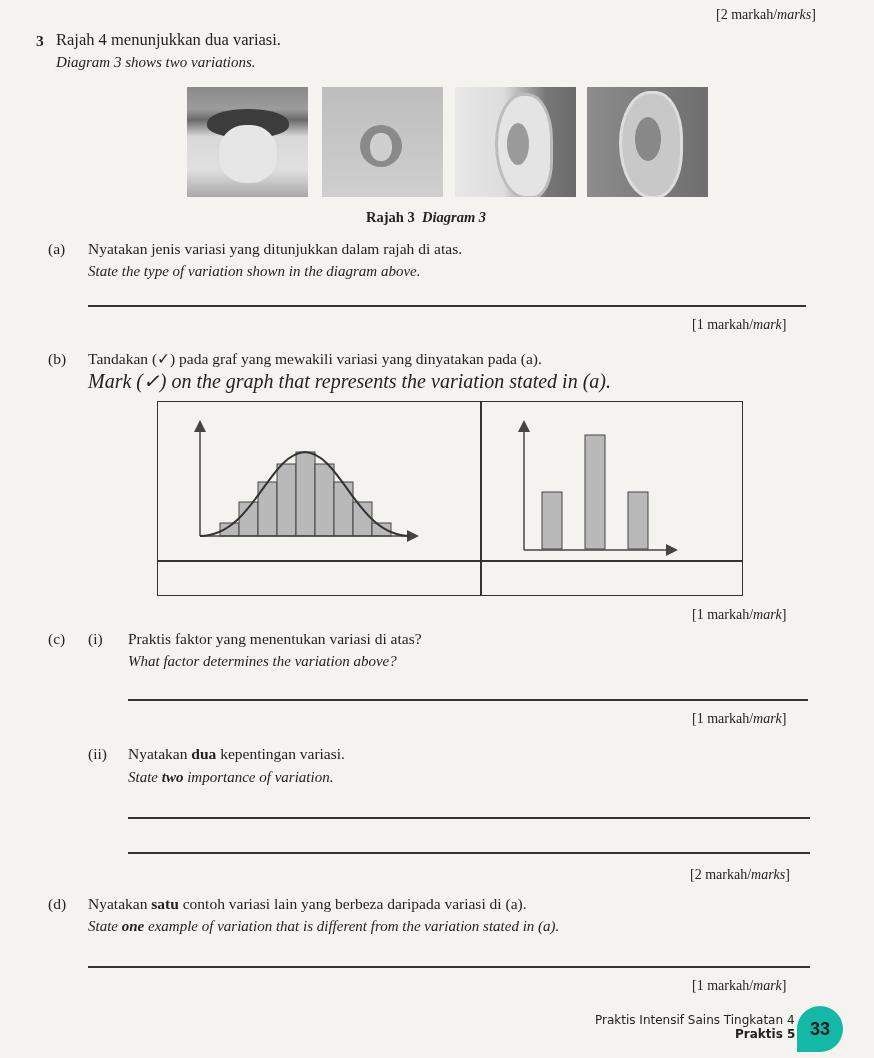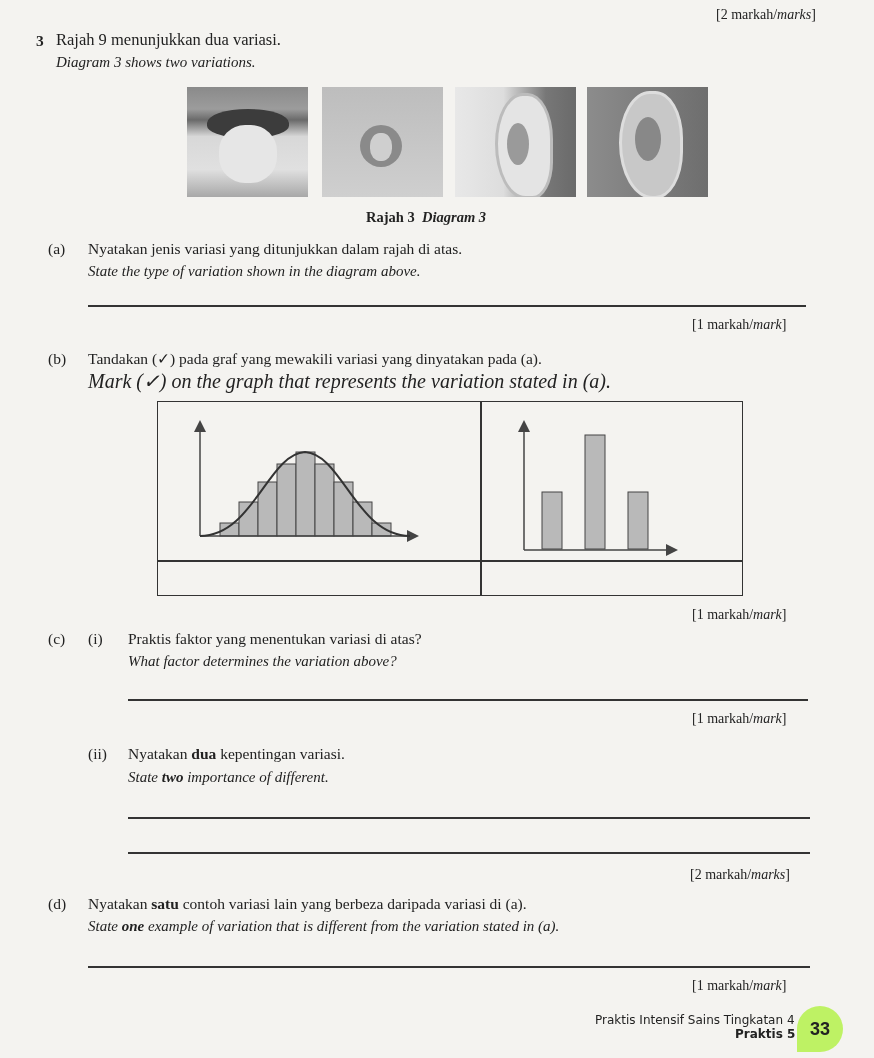--- a/index.html
+++ b/index.html
@@ -13,21 +13,21 @@
   .photo{position:absolute;top:87px;height:110px;background:#999;overflow:hidden;}
   .graph-box{position:absolute;left:157px;top:401px;width:586px;height:195px;border:1.5px solid #333;box-sizing:border-box;}
   .footer{font-family:"DejaVu Sans",sans-serif;font-size:12px;}
 </style>
 </head>
 <body>
 
 <div class="abs txt marks" style="left:716px;top:6px;"><span>[2 markah/</span><span class="it">marks</span><span>]</span></div>
 
 <div class="abs txt b" style="left:36px;top:32px;">3</div>
-<div class="abs txt" style="left:56px;top:31px;font-size:16.5px;">Rajah 9 menunjukkan dua variasi.</div>
+<div class="abs txt" style="left:56px;top:31px;font-size:16.5px;">Rajah 4 menunjukkan dua variasi.</div>
 <div class="abs txt it" style="left:56px;top:53px;font-size:15px;">Diagram 3 shows two variations.</div>
 
 <div class="photo" style="left:187px;width:121px;background:linear-gradient(180deg,#8a8a8a 0%,#9c9c9c 20%,#6a6a6a 30%,#d8d8d8 45%,#e0e0e0 75%,#a8a8a8 100%);">
   <div style="position:absolute;left:20px;top:22px;width:82px;height:28px;border-radius:50% 50% 40% 40%;background:#3c3c3c;"></div>
   <div style="position:absolute;left:32px;top:38px;width:58px;height:58px;border-radius:45%;background:#e6e6e6;"></div>
 </div>
 <div class="photo" style="left:322px;width:121px;background:linear-gradient(180deg,#bdbdbd,#cfcfcf);">
   <div style="position:absolute;left:38px;top:38px;width:42px;height:42px;border-radius:50%;background:#8a8a8a;"></div>
   <div style="position:absolute;left:48px;top:46px;width:22px;height:28px;border-radius:45%;background:#cfcfcf;"></div>
 </div>
@@ -100,28 +100,28 @@
 
 <div class="abs txt" style="left:48px;top:630px;">(c)</div>
 <div class="abs txt" style="left:88px;top:630px;">(i)</div>
 <div class="abs txt" style="left:128px;top:630px;">Praktis faktor yang menentukan variasi di atas?</div>
 <div class="abs txt it" style="left:128px;top:652px;font-size:15px;">What factor determines the variation above?</div>
 <div class="line" style="left:128px;top:699px;width:680px;"></div>
 <div class="abs txt marks" style="left:692px;top:710px;"><span>[1 markah/</span><span class="it">mark</span><span>]</span></div>
 
 <div class="abs txt" style="left:88px;top:745px;">(ii)</div>
 <div class="abs txt" style="left:128px;top:745px;"><span>Nyatakan </span><b>dua</b><span> kepentingan variasi.</span></div>
-<div class="abs txt it" style="left:128px;top:768px;font-size:15px;"><span>State </span><b>two</b><span> importance of different.</span></div>
+<div class="abs txt it" style="left:128px;top:768px;font-size:15px;"><span>State </span><b>two</b><span> importance of variation.</span></div>
 <div class="line" style="left:128px;top:817px;width:682px;"></div>
 <div class="line" style="left:128px;top:852px;width:682px;"></div>
 <div class="abs txt marks" style="left:690px;top:866px;"><span>[2 markah/</span><span class="it">marks</span><span>]</span></div>
 
 <div class="abs txt" style="left:48px;top:895px;">(d)</div>
 <div class="abs txt" style="left:88px;top:895px;"><span>Nyatakan </span><b>satu</b><span> contoh variasi lain yang berbeza daripada variasi di (a).</span></div>
 <div class="abs txt it" style="left:88px;top:917px;font-size:15px;"><span>State </span><b>one</b><span> example of variation that is different from the variation stated in (a).</span></div>
 <div class="line" style="left:88px;top:966px;width:722px;"></div>
 <div class="abs txt marks" style="left:692px;top:977px;"><span>[1 markah/</span><span class="it">mark</span><span>]</span></div>
 
 <div class="abs footer" style="left:595px;top:1013px;">Praktis Intensif Sains Tingkatan 4</div>
 <div class="abs footer b" style="left:735px;top:1027px;">Praktis 5</div>
-<div class="abs" style="left:797px;top:1006px;width:46px;height:46px;background:#bef264;border-radius:50% 50% 50% 0;">
+<div class="abs" style="left:797px;top:1006px;width:46px;height:46px;background:#14b8a6;border-radius:50% 50% 50% 0;">
   <div style="text-align:center;line-height:46px;font-family:'Liberation Sans',sans-serif;font-weight:bold;font-size:18px;color:#222;">33</div>
 </div>
 
 </body></html>

